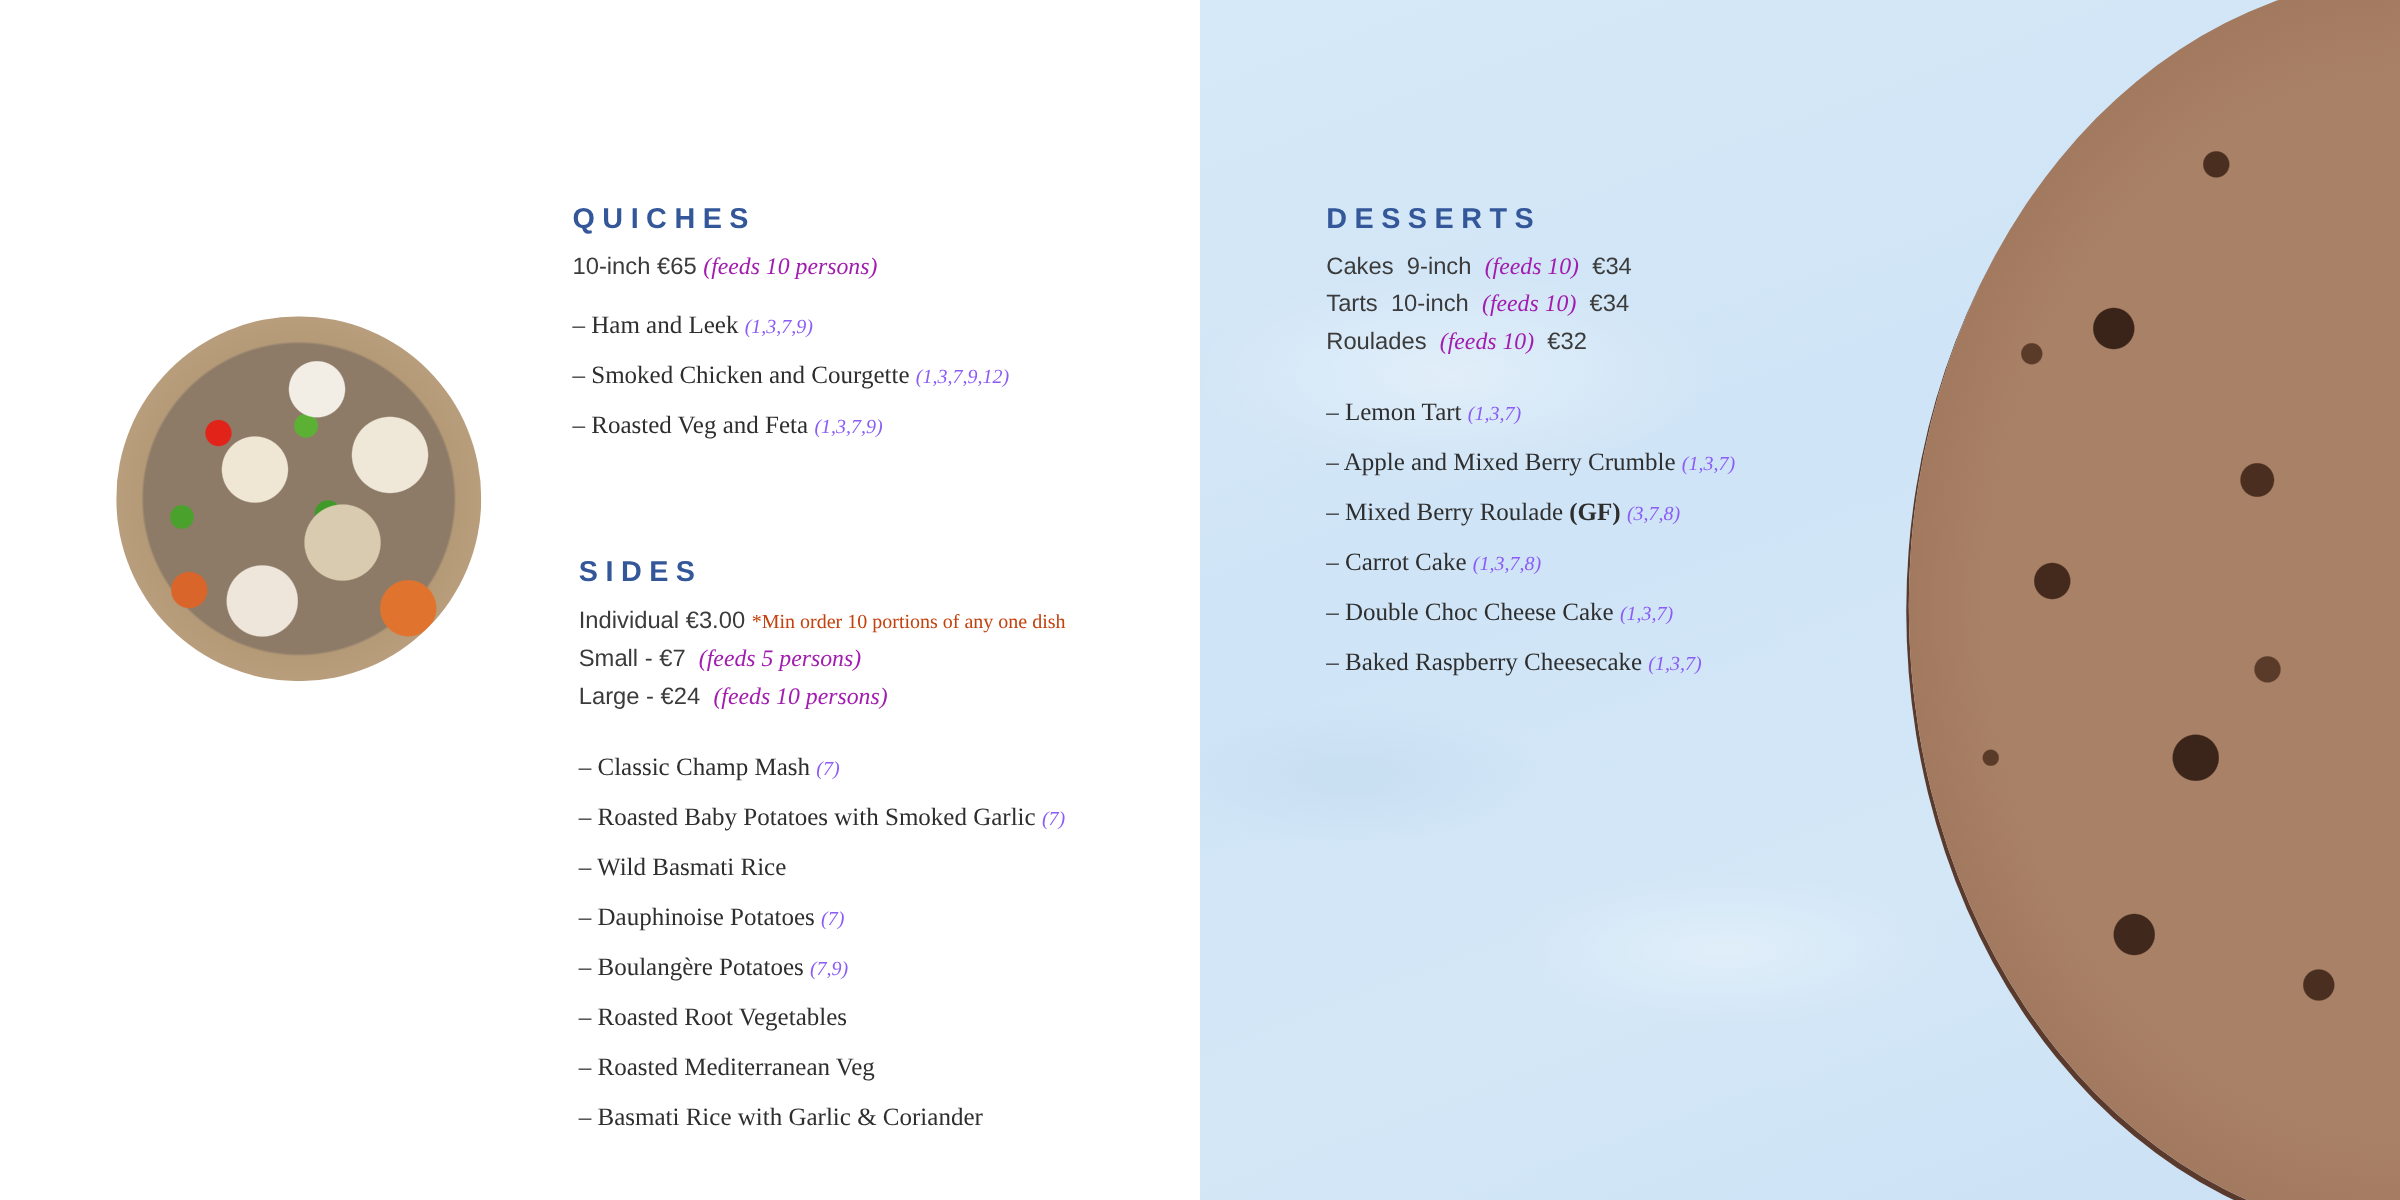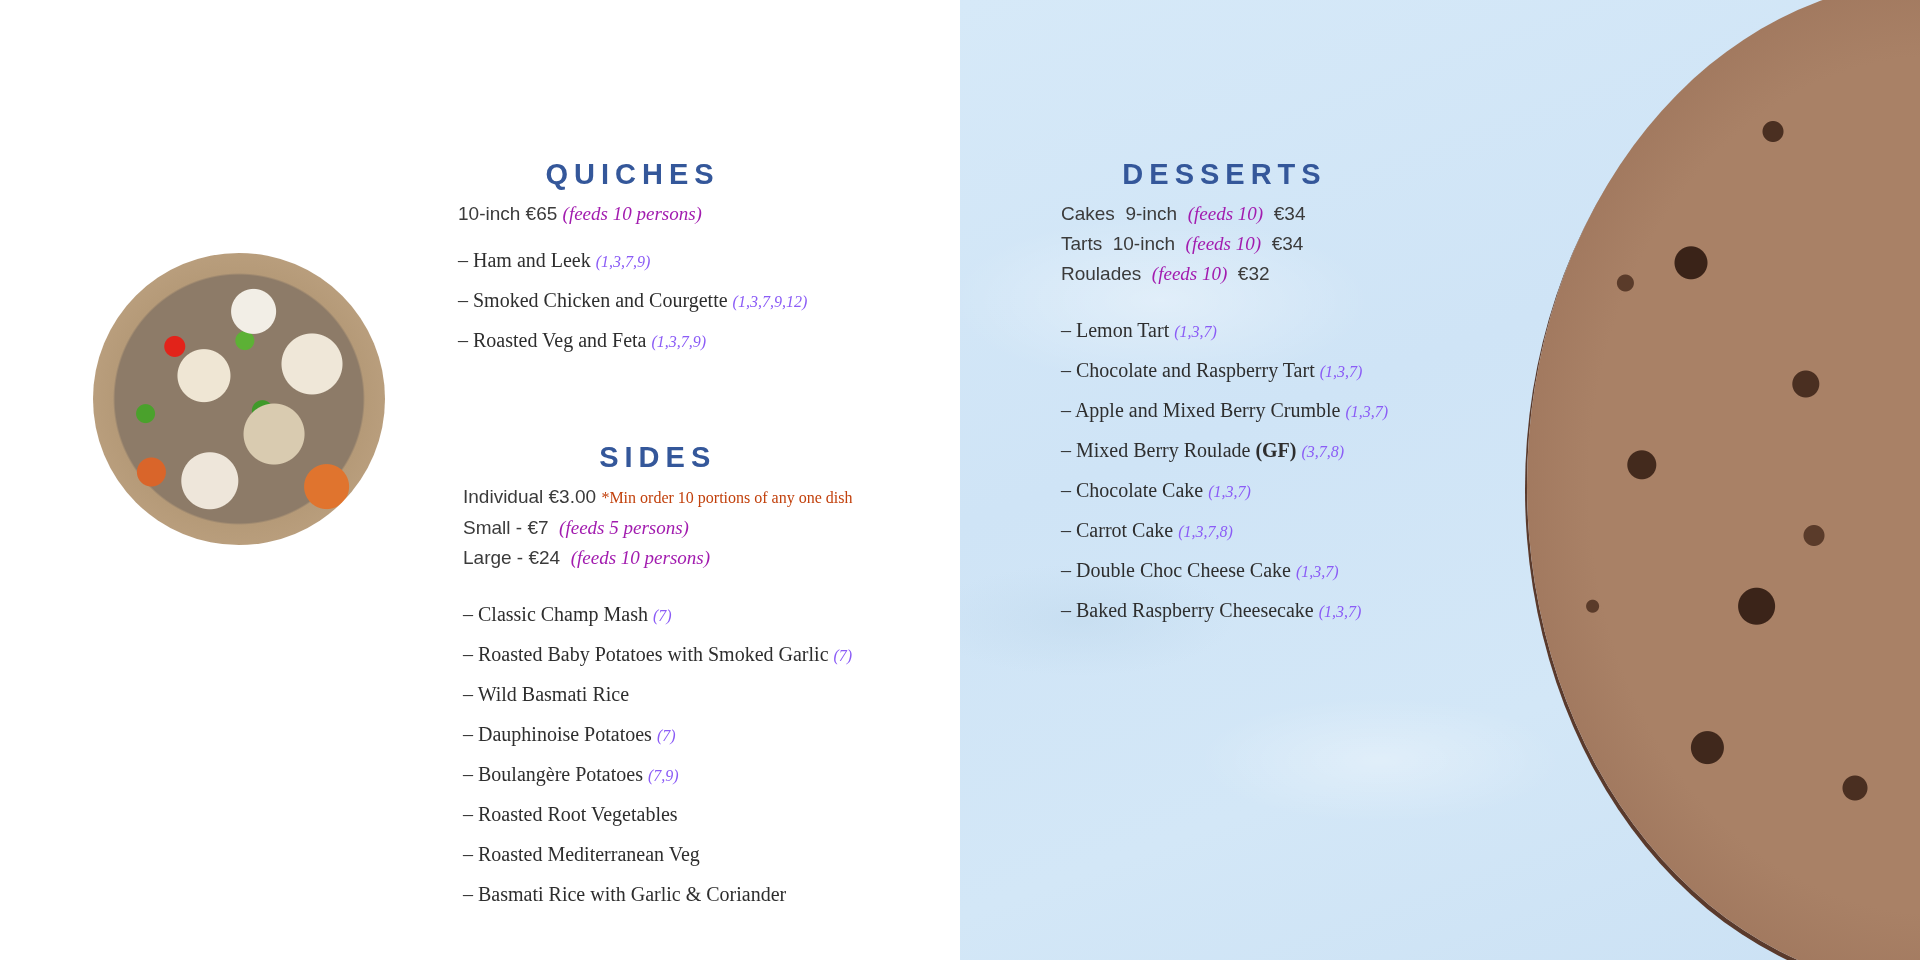--- a/index.html
+++ b/index.html
@@ -49,21 +49,21 @@
       radial-gradient(circle at 8% 62%, #5a3b2a 0 6px, transparent 7px),
       radial-gradient(circle at 40% 80%, #4a2f21 0 12px, transparent 13px),
       radial-gradient(circle at 35% 55%, #5a3b2a 0 10px, transparent 11px),
       radial-gradient(ellipse at 50% 50%, #a98166 0 60%, #9c735a 80%, #7c5644 100%);
     box-shadow: -2px 4px 0 #5a3a2c;
   }
 
   .section { position: absolute; }
   .heading {
     font-family: "Liberation Sans", sans-serif; font-weight: 700; color: #34579a;
-    font-size: 29px; letter-spacing: 6px; line-height: 34px; text-align: center;
+    font-size: 23px; letter-spacing: 6px; line-height: 34px;
   }
   .sans-line {
     font-family: "Liberation Sans", sans-serif; color: #3b3b3b; font-size: 19px; line-height: 30px;
     white-space: nowrap;
   }
   .note { font-family: "Liberation Serif", serif; font-style: italic; color: #a21caf; font-size: 19px; }
   .note-small { font-family: "Liberation Serif", serif; color: #c2410c; font-size: 16px; }
   .items { list-style: none; }
   .item { font-family: "Liberation Serif", serif; color: #2e2e2e; font-size: 20px; line-height: 38px; white-space: nowrap; }
   .item .allergen { font-style: italic; color: #8b5cf6; font-size: 16px; }
@@ -125,21 +125,19 @@
 
 <div class="section" style="left:1061px; top:157px;">
   <div class="heading">DESSERTS</div>
   <div class="gap-sm"></div>
   <div class="sans-line" style="white-space:pre;"><span>Cakes  9-inch</span>  <span class="note">(feeds 10)</span>  <span>€34</span></div>
   <div class="sans-line" style="white-space:pre;"><span>Tarts  10-inch</span>  <span class="note">(feeds 10)</span>  <span>€34</span></div>
   <div class="sans-line" style="white-space:pre;"><span>Roulades</span>  <span class="note">(feeds 10)</span>  <span>€32</span></div>
   <div class="gap-md"></div>
   <ul class="items">
     <li class="item"><span>– </span><span>Lemon Tart</span> <span class="allergen">(1,3,7)</span></li>
-    <li class="item"><span>– </span><span>Chocolate and Raspberry Tart</span> <span class="allergen">(1,3,7)</span></li>
     <li class="item"><span>– </span><span>Apple and Mixed Berry Crumble</span> <span class="allergen">(1,3,7)</span></li>
     <li class="item"><span>– </span><span>Mixed Berry Roulade</span> <span class="gf">(GF)</span> <span class="allergen">(3,7,8)</span></li>
-    <li class="item"><span>– </span><span>Chocolate Cake</span> <span class="allergen">(1,3,7)</span></li>
     <li class="item"><span>– </span><span>Carrot Cake</span> <span class="allergen">(1,3,7,8)</span></li>
     <li class="item"><span>– </span><span>Double Choc Cheese Cake</span> <span class="allergen">(1,3,7)</span></li>
     <li class="item"><span>– </span><span>Baked Raspberry Cheesecake</span> <span class="allergen">(1,3,7)</span></li>
   </ul>
 </div>
 
 </body></html>

